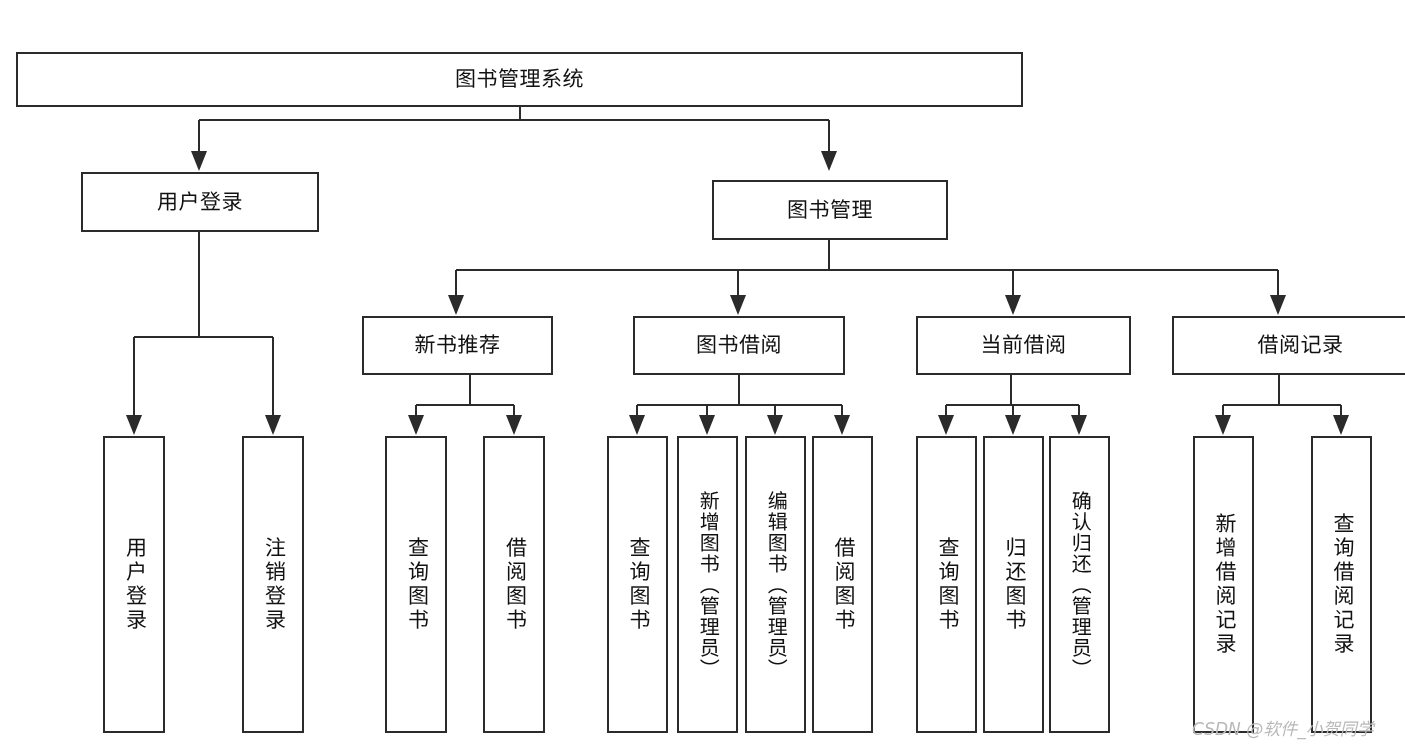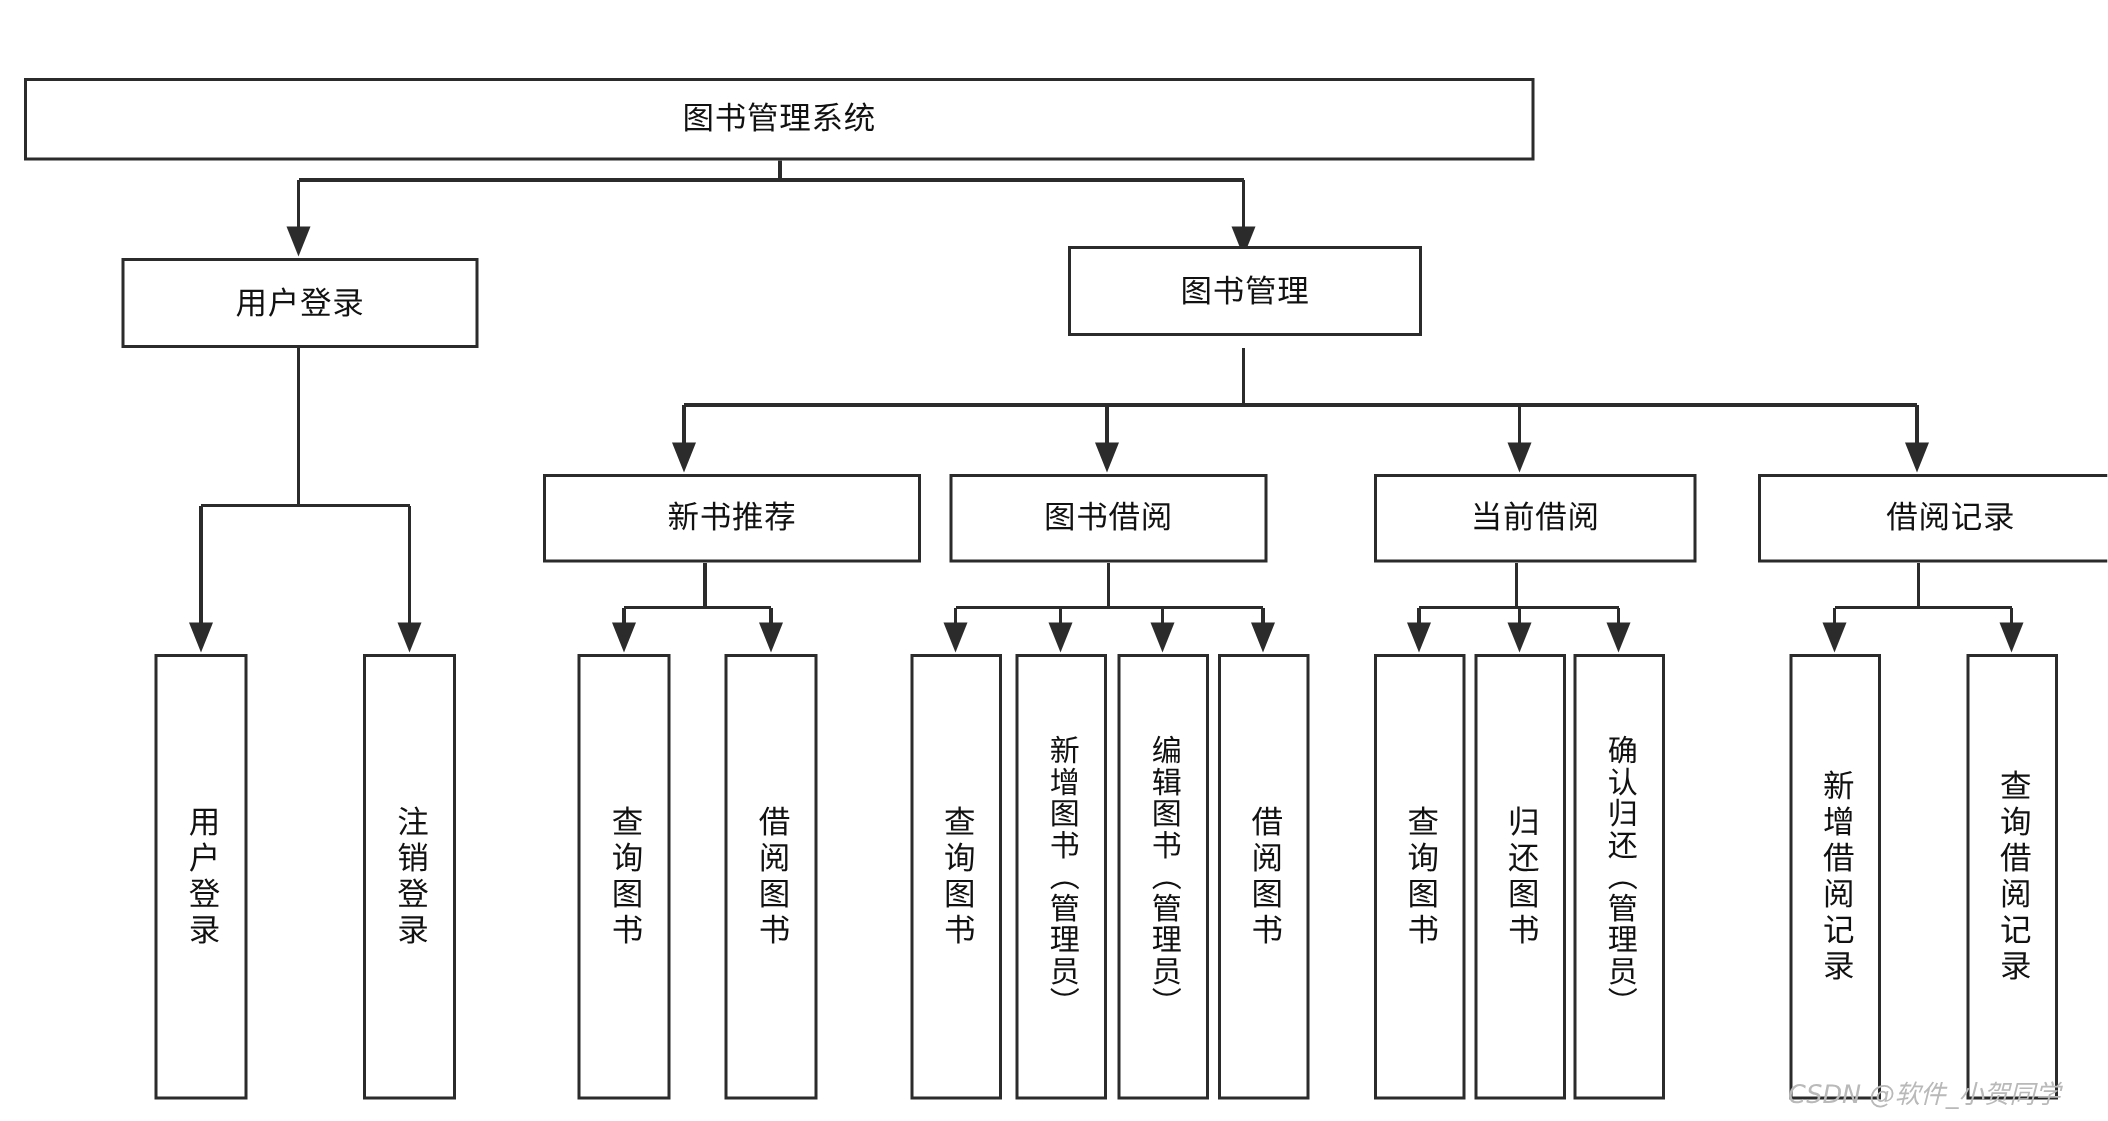--- a/index.html
+++ b/index.html
@@ -134,24 +134,24 @@
       </g>
   </svg>
 
   <div id="node-layer">
       <div class="node-box horizontal" style="left: 16px; top: 12px; width: 1007px; height: 55px; background: rgb(255, 255, 255); border-color: rgb(43, 43, 43); margin-top: 40px;">
         <span class="node-label" style="color: rgb(17, 17, 17);">图书管理系统</span>
       </div>
       <div class="node-box horizontal" style="left: 81px; top: 172px; width: 238px; height: 60px; background: rgb(255, 255, 255); border-color: rgb(43, 43, 43);">
         <span class="node-label" style="color: rgb(17, 17, 17);">用户登录</span>
       </div>
-      <div class="node-box horizontal" style="left: 712px; top: 164px; width: 236px; height: 60px; background: rgb(255, 255, 255); border-color: rgb(43, 43, 43);">
+      <div class="node-box horizontal" style="left: 712px; top: 180px; width: 236px; height: 60px; background: rgb(255, 255, 255); border-color: rgb(43, 43, 43);">
         <span class="node-label" style="color: rgb(17, 17, 17);">图书管理</span>
       </div>
-      <div class="node-box horizontal" style="left: 362px; top: 316px; width: 252px; height: 59px; background: rgb(255, 255, 255); border-color: rgb(43, 43, 43);">
+      <div class="node-box horizontal" style="left: 362px; top: 316px; width: 191px; height: 59px; background: rgb(255, 255, 255); border-color: rgb(43, 43, 43);">
         <span class="node-label" style="color: rgb(17, 17, 17);">新书推荐</span>
       </div>
       <div class="node-box horizontal" style="left: 633px; top: 316px; width: 212px; height: 59px; background: rgb(255, 255, 255); border-color: rgb(43, 43, 43);">
         <span class="node-label" style="color: rgb(17, 17, 17);">图书借阅</span>
       </div>
       <div class="node-box horizontal" style="left: 903px; top: 316px; width: 215px; height: 59px; background: rgb(255, 255, 255); border-color: rgb(43, 43, 43); margin-left: 13px;">
         <span class="node-label" style="color: rgb(17, 17, 17);">当前借阅</span>
       </div>
       <div class="node-box horizontal" style="left: 1172px; top: 316px; width: 257px; height: 59px; background: rgb(255, 255, 255); border-color: rgb(43, 43, 43);">
         <span class="node-label" style="color: rgb(17, 17, 17);">借阅记录</span>

